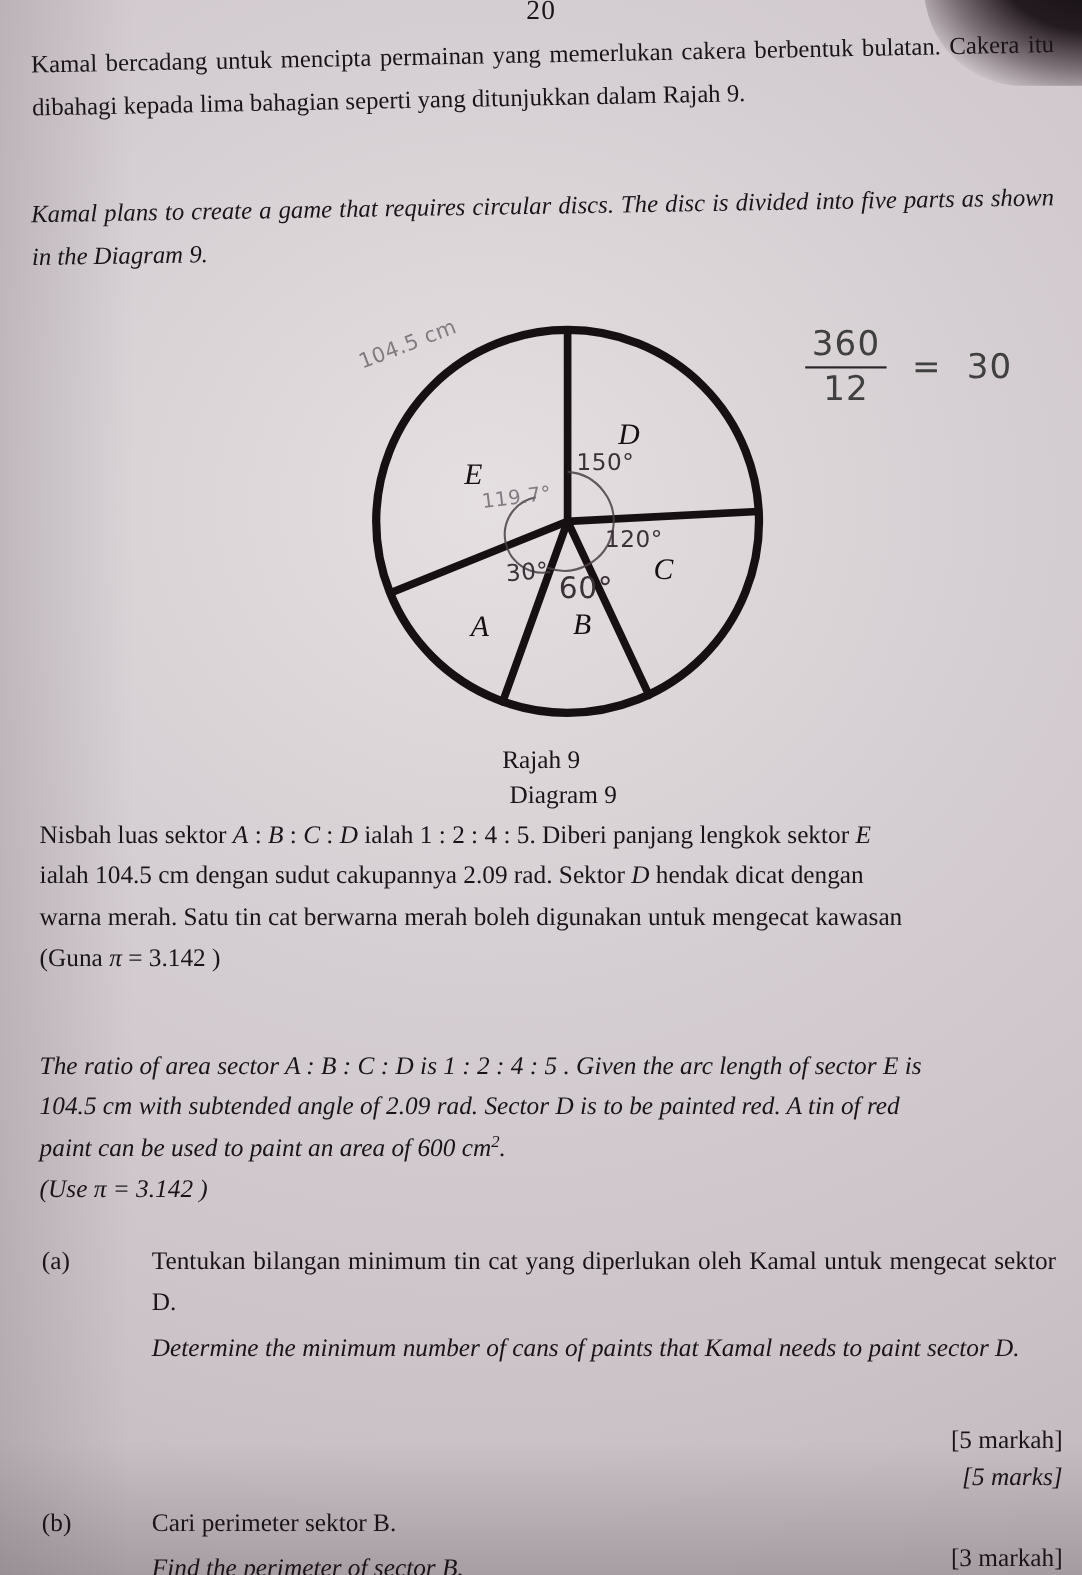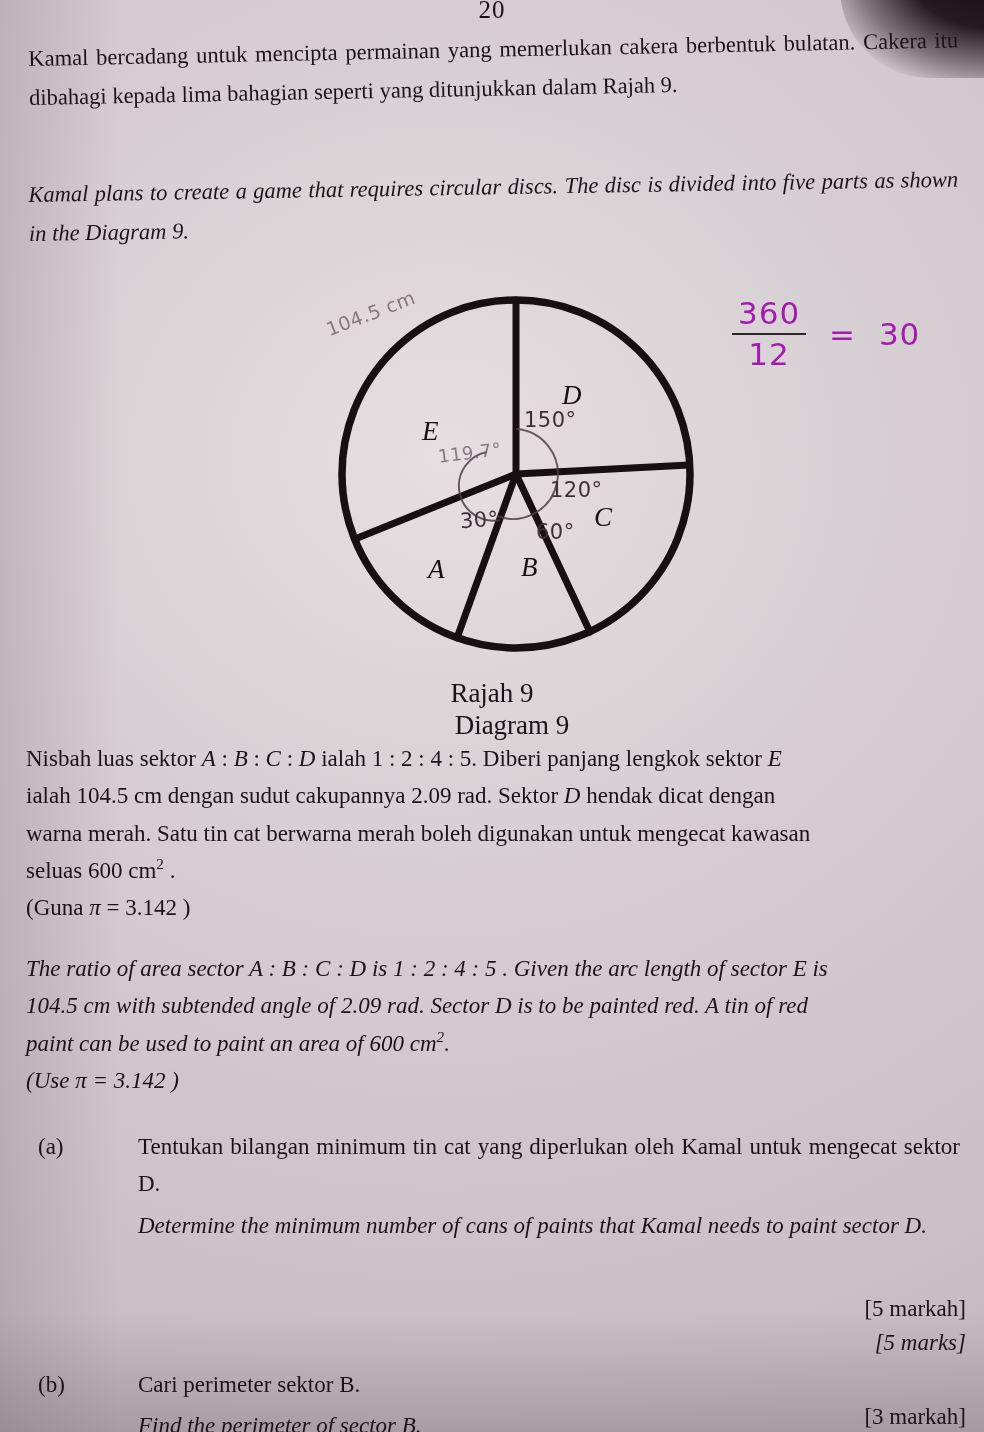--- a/index.html
+++ b/index.html
@@ -81,27 +81,27 @@
     left: 0; top: 0;
     width: 984px; height: 1432px;
     pointer-events: none;
   }
   .fig-wrap svg { display: block; }
 
   .caption {
     position: absolute;
     left: 0; right: 0;
     text-align: center;
-    font-size: 27px;
+    font-size: 23px;
   }
   .caption.it { font-style: normal; }
 
   .body-text {
     position: absolute;
-    left: 26px;
+    left: 36px;
     width: 926px;
     font-size: 23px;
     line-height: 1.62;
     text-align: justify;
   }
   .body-text.ital { font-style: italic; }
 
   .q-row {
     position: absolute;
     left: 38px;
@@ -134,21 +134,21 @@
   .hand {
     font-family: "DejaVu Sans", sans-serif;
     color: #3b3238;
     position: absolute;
     letter-spacing: 0.5px;
   }
   .hand-faint { color: #6f656c; opacity: 0.82; }
   .calc {
     position: absolute;
     font-family: "DejaVu Sans", sans-serif;
-    color: #a21caf;
+    color: #404040;
     font-size: 31px;
     letter-spacing: 1px;
   }
   .frac {
     display: inline-block;
     text-align: center;
     vertical-align: middle;
     line-height: 1.12;
   }
   .frac .num { display: block; padding: 0 6px; }
@@ -203,21 +203,21 @@
         </g>
       </svg>
     </div>
 
     <div class="hand hand-faint" style="left:324px; top:302px; font-size:19px; transform:rotate(-21deg);">104.5 cm</div>
 
     <div class="hand" style="left:524px; top:408px; font-size:21px;">150°</div>
 
     <div class="hand" style="left:550px; top:478px; font-size:21px;">120°</div>
 
-    <div class="hand" style="left:536px; top:520px; font-size:21px;">60°</div>
+    <div class="hand" style="left:508px; top:520px; font-size:27px;">60°</div>
 
     <div class="hand" style="left:460px; top:508px; font-size:21px; transform:rotate(-4deg);">30°</div>
 
     <div class="hand hand-faint" style="left:438px; top:442px; font-size:18px; transform:rotate(-7deg);">119.7°</div>
 
     <div class="calc" style="left:732px; top:296px;">
       <span class="frac">
         <span class="num">360</span>
         <span class="bar"></span>
         <span class="den">12</span>
@@ -226,21 +226,20 @@
       <span style="display:inline-block; vertical-align:middle;">30</span>
     </div>
 
     <div class="caption" style="top:678px;">Rajah 9</div>
     <div class="caption it" style="top:710px;margin-left:40px;">Diagram 9</div>
 
     <div class="body-text" style="top:740px;">
       <div>Nisbah luas sektor <span class="math-i">A</span> : <span class="math-i">B</span> : <span class="math-i">C</span> : <span class="math-i">D</span> ialah 1 : 2 : 4 : 5. Diberi panjang lengkok sektor <span class="math-i">E</span></div>
       <div>ialah 104.5 cm dengan sudut cakupannya 2.09 rad. Sektor <span class="math-i">D</span> hendak dicat dengan</div>
       <div>warna merah. Satu tin cat berwarna merah boleh digunakan untuk mengecat kawasan</div>
-      <div>seluas 600 cm<sup class="exp">2</sup> .</div>
       <div style="">(Guna <span class="math-i">π</span> = 3.142 )</div>
     </div>
 
     <div class="body-text ital" style="top:950px;">
       <div>The ratio of area sector <span>A</span> : <span>B</span> : <span>C</span> : <span>D</span> is 1 : 2 : 4 : 5 . Given the arc length of sector E is</div>
       <div>104.5 cm with subtended angle of 2.09 rad. Sector D is to be painted red. A tin of red</div>
       <div>paint can be used to paint an area of 600 cm<sup class="exp">2</sup>.</div>
       <div style="">(Use <span>π</span> = 3.142 )</div>
     </div>
 

